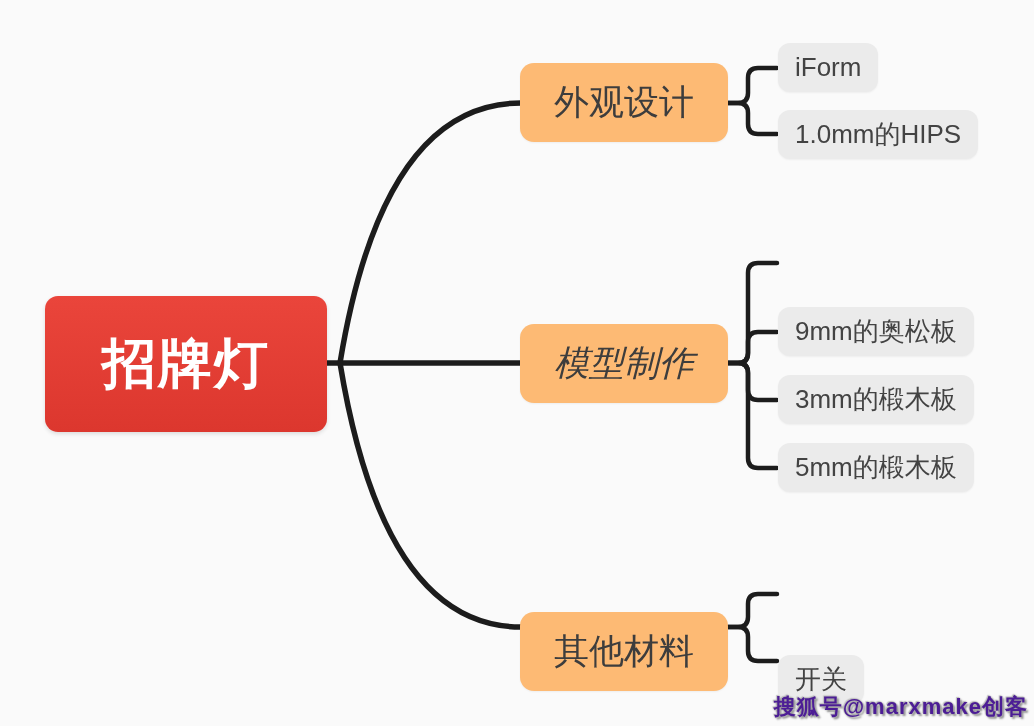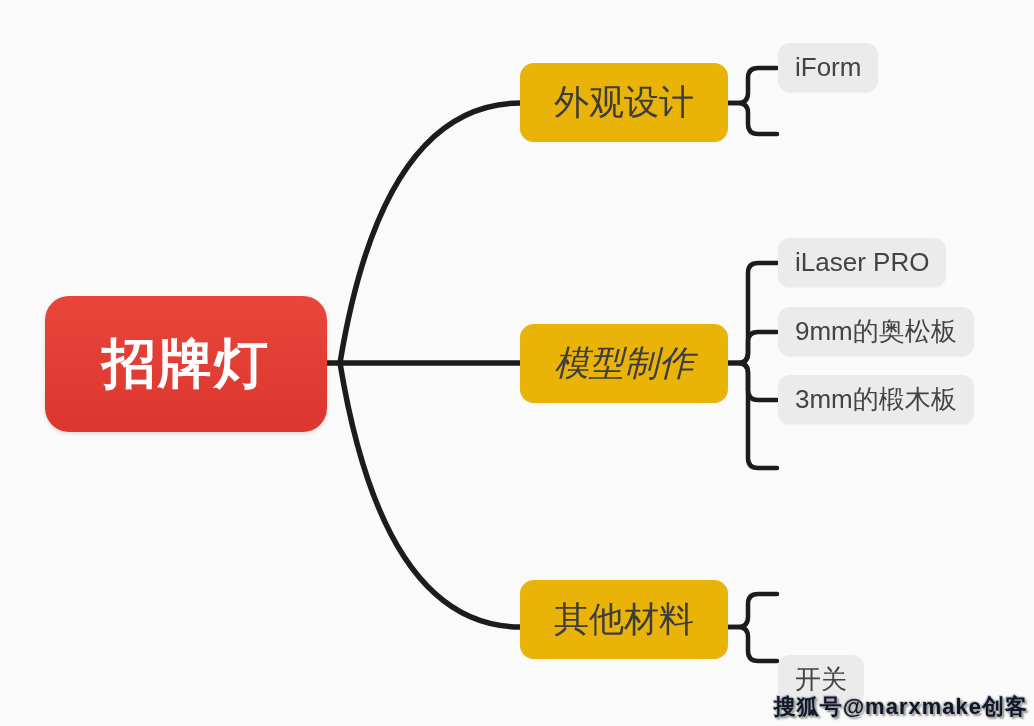--- a/index.html
+++ b/index.html
@@ -31,41 +31,41 @@
     justify-content: center;
     box-sizing: border-box;
     white-space: nowrap;
     cursor: pointer;
   }
   .root-node {
     left: 45px;
     top: 296px;
     width: 282px;
     height: 136px;
-    border-radius: 24px;
+    border-radius: 13px;
     background: linear-gradient(180deg, #ea453b 0%, #dc372e 100%);
     color: #ffffff;
     font-size: 54px;
     font-weight: bold;
     letter-spacing: 2px;
     box-shadow: 0 2px 4px rgba(0,0,0,0.12);
   }
   .branch-node {
     left: 520px;
     width: 208px;
     height: 79px;
     border-radius: 14px;
-    background: #eab308;
+    background: #fdba74;
     color: #3d3d3d;
     font-size: 35px;
     box-shadow: 0 1px 2px rgba(0,0,0,0.05);
   }
   .branch-0 { top: 63px;  }
   .branch-1 { top: 324px; font-style: italic; }
-  .branch-2 { top: 580px; }
+  .branch-2 { top: 612px; }
   .child-node {
     left: 778px;
     height: 49px;
     border-radius: 12px;
     background: #ebebeb;
     color: #434343;
     font-size: 26px;
     padding: 0 17px;
     box-shadow: 0 1px 2px rgba(0,0,0,0.05);
   }
@@ -76,21 +76,21 @@
   .child-1-2 { top: 375px; }
   .child-1-3 { top: 443px; }
   .child-2-0 { top: 569px; }
   .child-2-1 { top: 637px; margin-top: 18px; }
   .watermark {
     position: absolute;
     right: 6px;
     bottom: 4px;
     font-size: 22px;
     font-weight: bold;
-    color: #0f172a;
+    color: #4c1d95;
     letter-spacing: 1px;
     text-shadow: 0 0 2px #a3a3a3, 2px 2px 2px #8f8f8f, -1px -1px 1px #c4c4c4;
     pointer-events: none;
   }
 </style>
 </head>
 <body>
 
 <div class="canvas">
 
@@ -114,22 +114,23 @@
     </g>
   </svg>
 
   <div class="node root-node">招牌灯</div>
 
   <div class="node branch-node branch-0">外观设计</div>
   <div class="node branch-node branch-1">模型制作</div>
   <div class="node branch-node branch-2">其他材料</div>
 
   <div class="node child-node child-0-0">iForm</div>
+  <div class="node child-node child-0-1">1.0mm的HIPS</div>
 
-  <div class="node child-node child-1-0">iLaser PRO</div>
   <div class="node child-node child-1-1">9mm的奥松板</div>
   <div class="node child-node child-1-2">3mm的椴木板</div>
+  <div class="node child-node child-1-3">5mm的椴木板</div>
 
   <div class="node child-node child-2-1">开关</div>
 
   <div class="watermark">搜狐号@marxmake创客</div>
 
 </div>
 
 </body></html>

